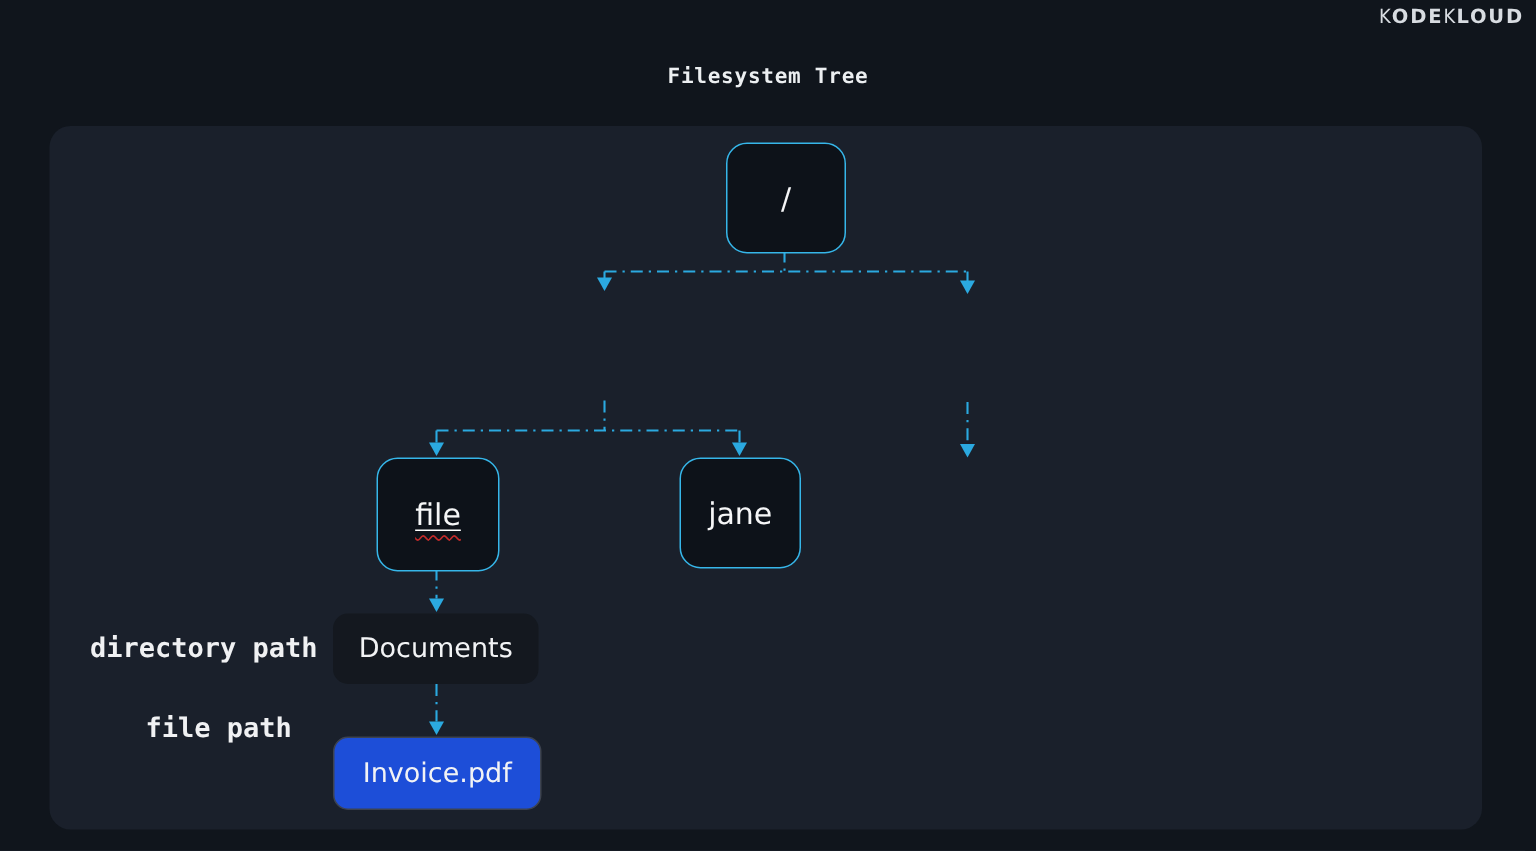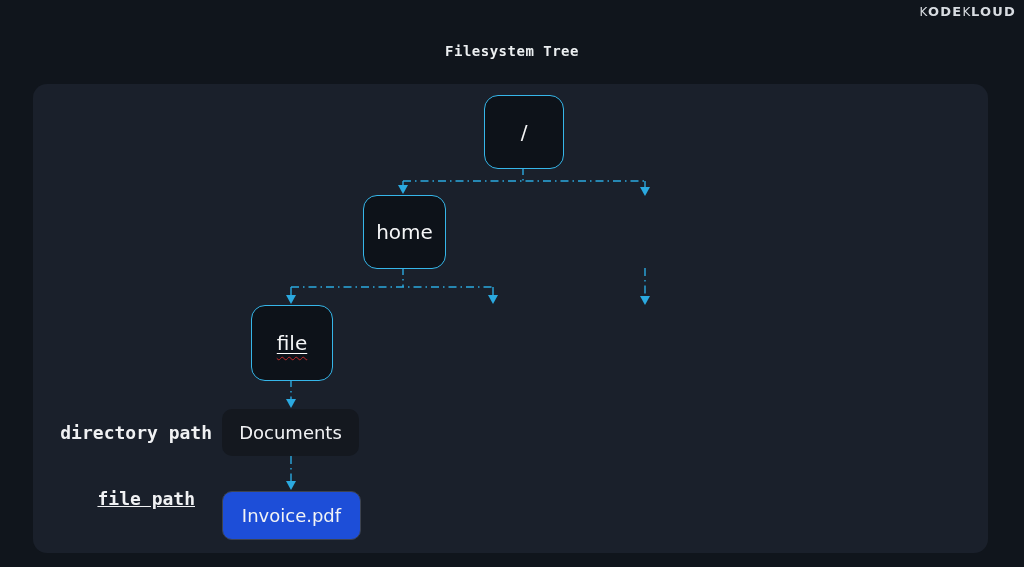--- a/index.html
+++ b/index.html
@@ -79,24 +79,24 @@
     text-decoration-thickness:1px;
     text-underline-offset:3px;
   }
 
   
   .side-label{
     position:absolute;
     color:#f0f1f3;
     font-family:"DejaVu Sans Mono","Liberation Mono",monospace;
     font-weight:bold;font-size:18px;
-    white-space:nowrap;text-align:right;
+    white-space:nowrap;text-align:left;
   }
   .label-directory{left:60px;top:422px;width:152px;}
-  .label-file     {left:97px;top:488px;width:98px;text-decoration:underline;}
+  .label-file     {left:97px;top:475px;width:98px;}
 </style>
 </head>
 <body>
 
 <div class="page">
 
   <div class="logo">
     <span class="logo-k">K</span>
       <span>ODE</span>
       <span class="logo-k">K</span>
@@ -129,25 +129,25 @@
     <path class="edge" d="M291 379 V399"></path>
     <polygon class="arrowhead" points="286,399 296,399 291,408"></polygon>
 
     <path class="edge" d="M291 456 V481"></path>
     <polygon class="arrowhead" points="286,481 296,481 291,490"></polygon>
   </svg>
 
   <div class="node node-root">
     <span>/</span>
   </div>
-  <div class="node node-home">
-    <span>home</span>
-  </div>
   <div class="node node-aaron">
     <span class="misspelled"><span class="inner">file</span></span>
+  </div>
+  <div class="node node-jane">
+    <span>jane</span>
   </div>
 
   <div class="chip chip-documents">
     <span>Documents</span>
   </div>
   <div class="chip chip-invoice">
     <span>Invoice.pdf</span>
   </div>
 
   <div class="side-label label-directory">directory path</div>

